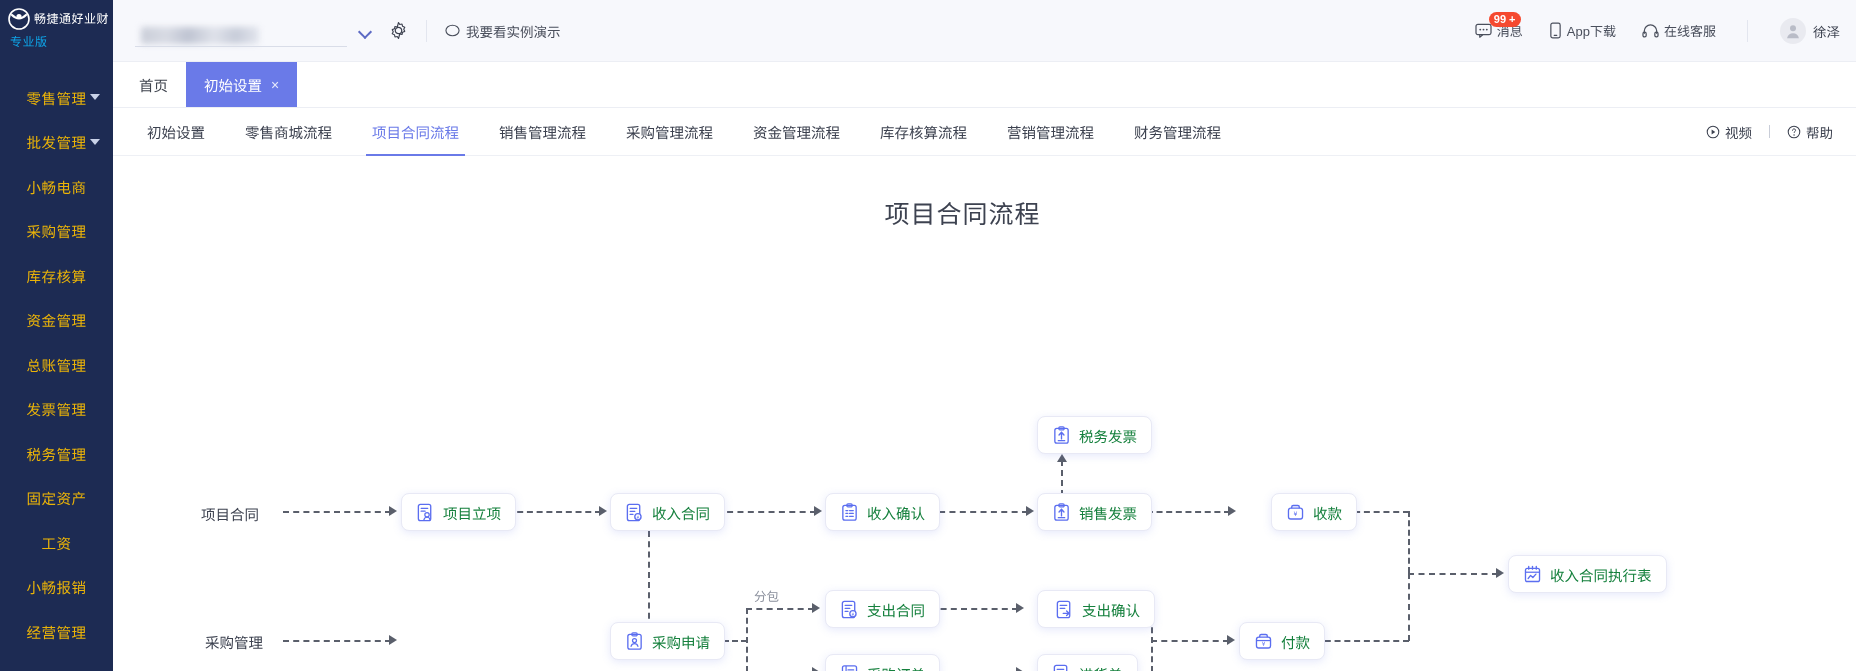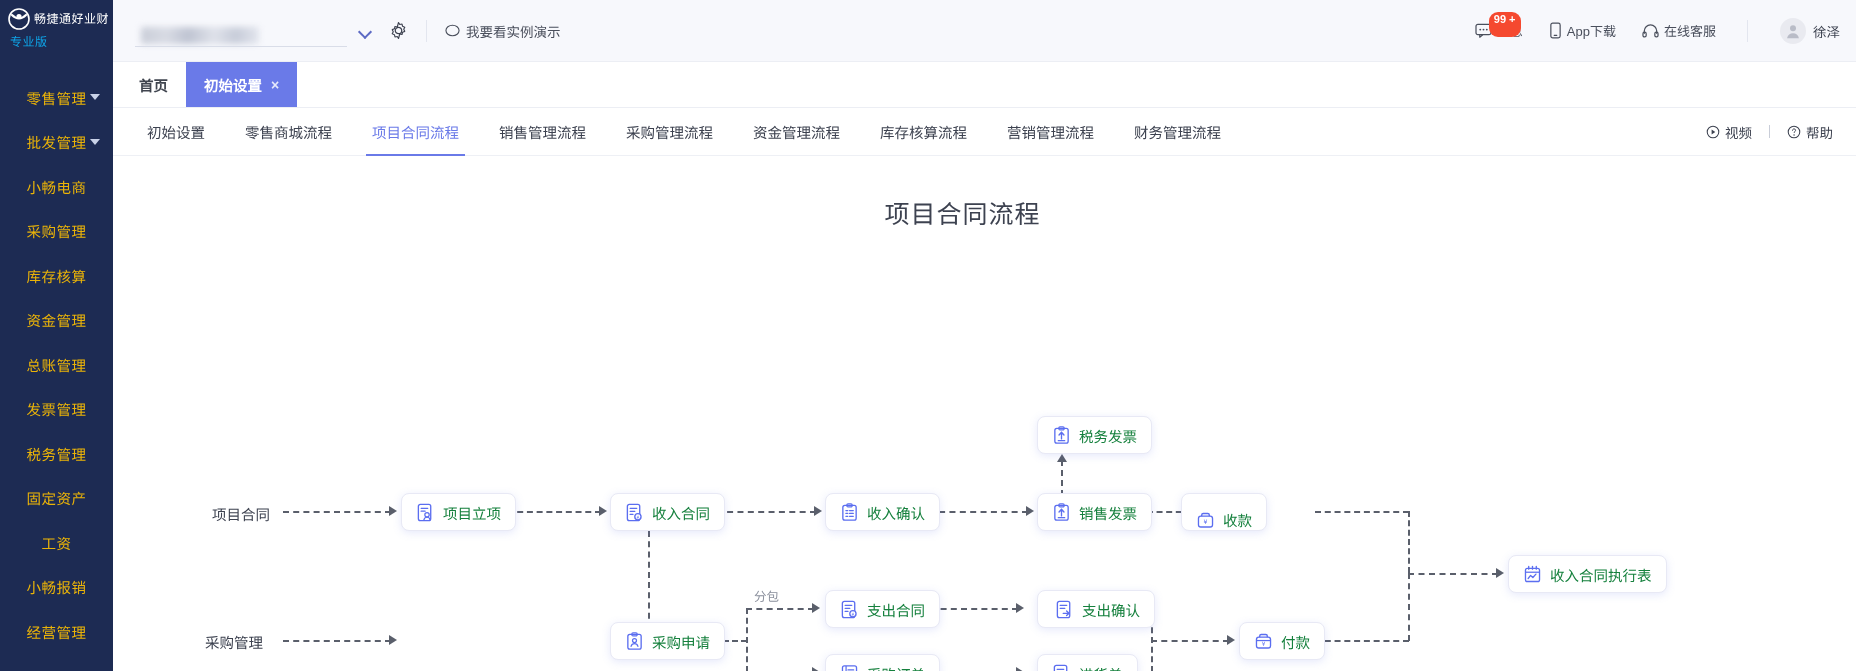--- a/index.html
+++ b/index.html
@@ -102,42 +102,42 @@
   }
   .tb-item {
     display: flex; align-items: center; gap: 5px;
     color: #4a4f5c; font-size: 13px; cursor: pointer;
     padding: 0 13px; position: relative; white-space: nowrap;
   }
   .badge {
     position: absolute; top: -9px; left: 27px;
     background: #f5492f; color: #fff;
     font-size: 11px; font-weight: bold;
-    border-radius: 9px; padding: 1px 5px 12px 5px;
+    border-radius: 9px; padding: 1px 5px 2px 5px;
     line-height: 12px; white-space: nowrap;
   }
   .avatar-wrap { display: flex; align-items: center; gap: 7px; padding-left: 14px; }
   .avatar {
     width: 26px; height: 26px; border-radius: 50%; background: #e9eaf0;
     display: flex; align-items: center; justify-content: center;
   }
   .uname { color: #3d4250; font-size: 13.5px; white-space: nowrap; }
 
   
   .tabstrip {
     height: 46px; flex: 0 0 46px;
     background: #fff;
     display: flex; align-items: stretch;
     border-bottom: 1px solid #eceef4;
     padding-left: 8px;
   }
   .tab {
     display: flex; align-items: center; justify-content: center;
     padding: 0 18px; font-size: 14.5px; color: #40454f; cursor: pointer;
-    position: relative; white-space: nowrap; font-weight: bold;
+    position: relative; white-space: nowrap;
   }
   .tab.active { background: #6a7ae8; color: #ffffff; }
   .tab .closex {
     margin-left: 9px; font-size: 14px; color: #e6e9fb; line-height: 1;
   }
 
   
   .subtabs {
     height: 48px; flex: 0 0 48px;
     background: #fff;
@@ -416,21 +416,21 @@
       </div>
     </div>
 
     <div class="canvas">
       <div class="flow-title">
         <span class="flow-title-inner">项目合同流程</span>
       </div>
 
       <div class="stage">
 
-        <div class="rowlabel" style="left:99px; top:347px;">项目合同</div>
+        <div class="rowlabel" style="left:88px; top:347px;">项目合同</div>
         <div class="rowlabel" style="left:92px; top:475px;">采购管理</div>
 
         <div class="h-dash" style="left:170px; top:355px; width:108px;"></div>
         <div class="arrow-r" style="left:276px; top:350px;"></div>
 
         <div class="h-dash" style="left:375px; top:355px; width:113px;"></div>
         <div class="arrow-r" style="left:486px; top:350px;"></div>
 
         <div class="h-dash" style="left:583px; top:355px; width:120px;"></div>
         <div class="arrow-r" style="left:701px; top:350px;"></div>
@@ -538,21 +538,21 @@
             <svg width="19" height="19" viewBox="0 0 20 20">
               <rect x="3" y="2.5" width="14" height="15.5" rx="2" fill="none" stroke="#5b6ef0" stroke-width="1.4"></rect>
               <rect x="7.2" y="0.9" width="5.6" height="3.1" rx="1.2" fill="none" stroke="#5b6ef0" stroke-width="1.3"></rect>
               <path d="M10 13.6V7.2M10 6.6l-2.6 2.8M10 6.6l2.6 2.8" fill="none" stroke="#5b6ef0" stroke-width="1.4" stroke-linecap="round" stroke-linejoin="round"></path>
               <line x1="6.6" y1="15.4" x2="13.4" y2="15.4" stroke="#5b6ef0" stroke-width="1.3" stroke-linecap="round"></line>
             </svg>
           </span>
           <span class="node-label">税务发票</span>
         </div>
 
-        <div class="node" style="left:1068px; top:337px;align-items:flex-end;">
+        <div class="node" style="left:1158px; top:337px;">
           <span>
             <svg width="19" height="19" viewBox="0 0 20 20">
               <rect x="2.6" y="5.4" width="14.8" height="11.4" rx="2.4" fill="none" stroke="#5b6ef0" stroke-width="1.4"></rect>
               <path d="M6 5.4V4.2a1.6 1.6 0 011.6-1.6h4.8A1.6 1.6 0 0114 4.2v1.2" fill="none" stroke="#5b6ef0" stroke-width="1.4"></path>
               <text x="10" y="13.4" font-size="6.4" fill="#5b6ef0" text-anchor="middle" font-family="DejaVu Sans">¥</text>
             </svg>
           </span>
           <span class="node-label">收款</span>
         </div>
 

